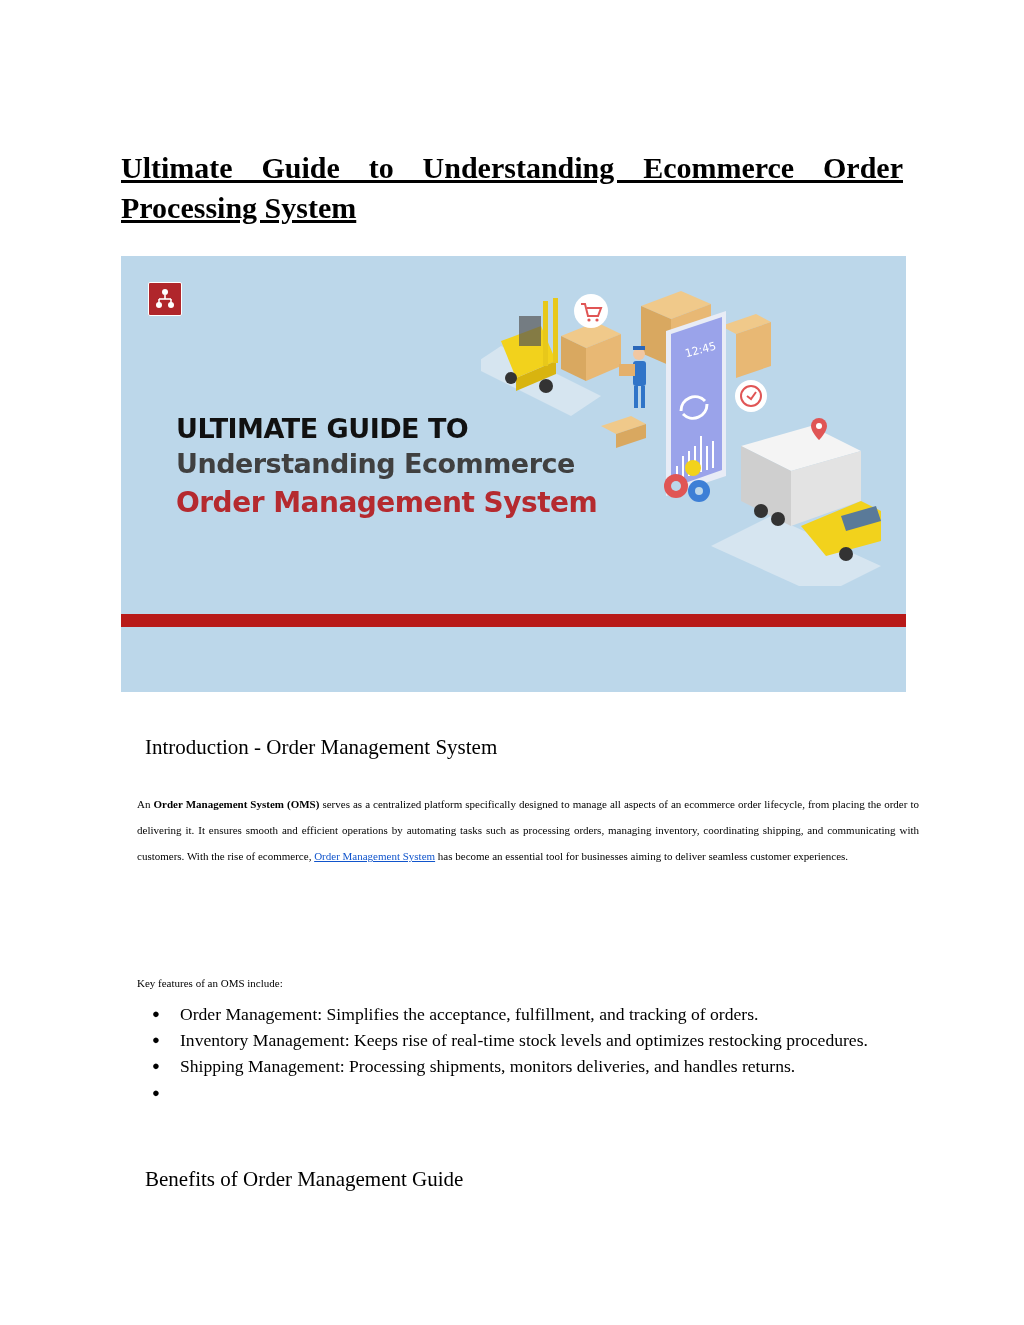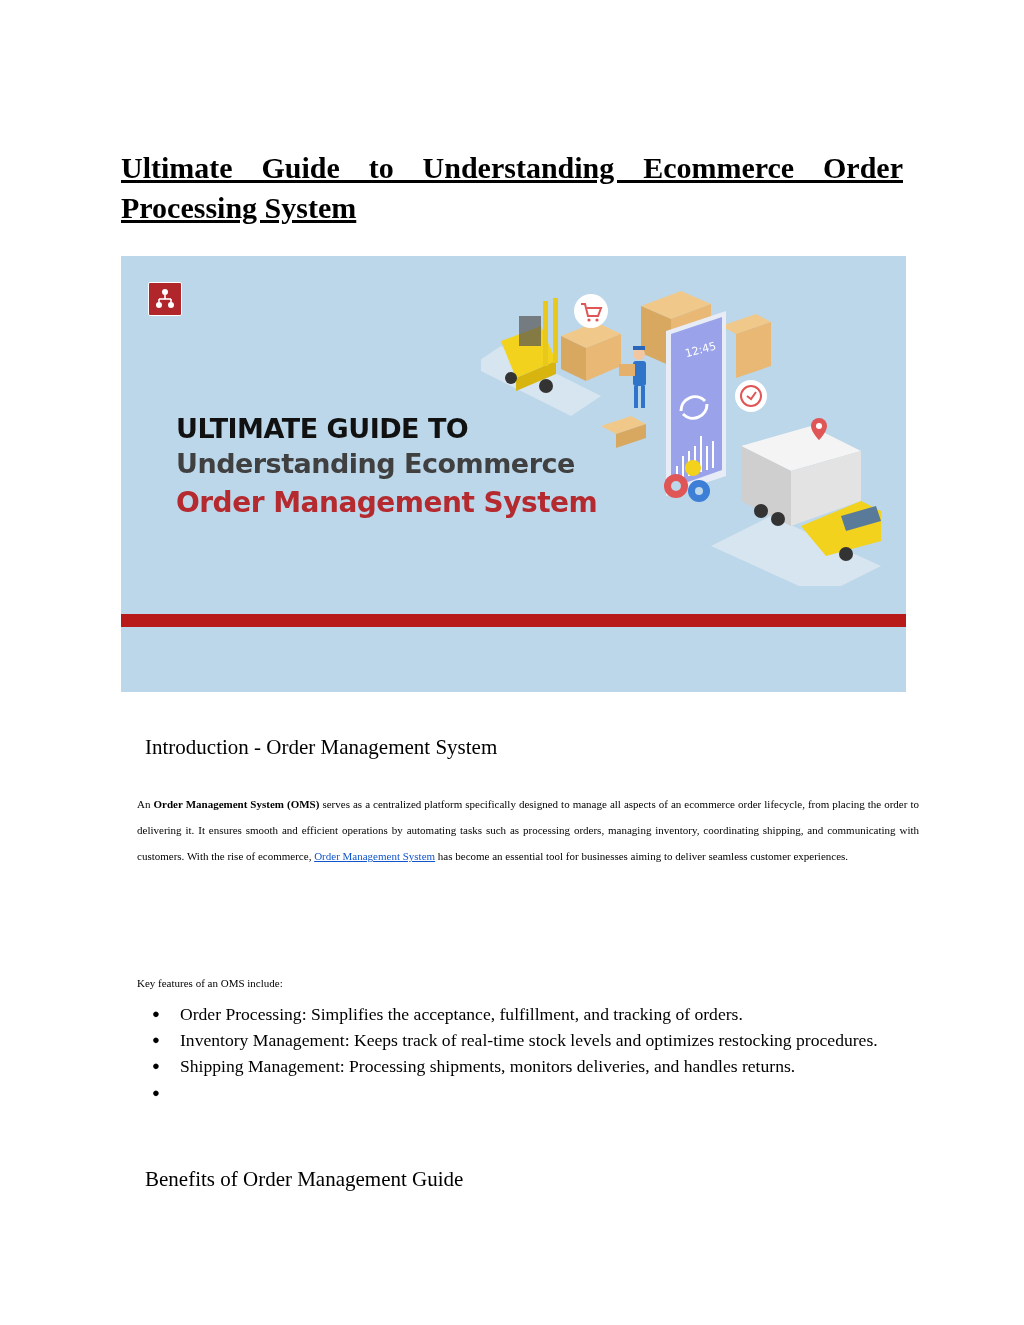--- a/index.html
+++ b/index.html
@@ -149,20 +149,20 @@
     <div class="redbar"></div>
   </div>
 
   <h2 class="h2" style="top:726px;">Introduction - Order Management System</h2>
 
   <p class="para" style="top:775px;"><span>An </span><b>Order Management System (OMS)</b><span> serves as a centralized platform specifically designed to manage all aspects of an ecommerce order lifecycle, from placing the order to delivering it. It ensures smooth and efficient operations by automating tasks such as processing orders, managing inventory, coordinating shipping, and communicating with customers. With the rise of ecommerce, </span><a href="#">Order Management System</a><span> has become an essential tool for businesses aiming to deliver seamless customer experiences.</span></p>
 
   <p class="para" style="top:954px;">Key features of an OMS include:</p>
 
   <ul class="list" style="top:1001px;">
-    <li><span class="dot">●</span><span>Order Processing: Simplifies the acceptance, fulfillment, and tracking of orders.</span></li>
-    <li><span class="dot">●</span><span>Inventory Management: Keeps track of real-time stock levels and optimizes restocking procedures.</span></li>
+    <li><span class="dot">●</span><span>Order Management: Simplifies the acceptance, fulfillment, and tracking of orders.</span></li>
+    <li><span class="dot">●</span><span>Inventory Management: Keeps rise of real-time stock levels and optimizes restocking procedures.</span></li>
     <li><span class="dot">●</span><span>Shipping Management: Processing shipments, monitors deliveries, and handles returns.</span></li>
     <li><span class="dot">●</span></li>
   </ul>
 
   <h2 class="h2" style="top:1158px;">Benefits of Order Management Guide</h2>
 </div>
 
 </body></html>

